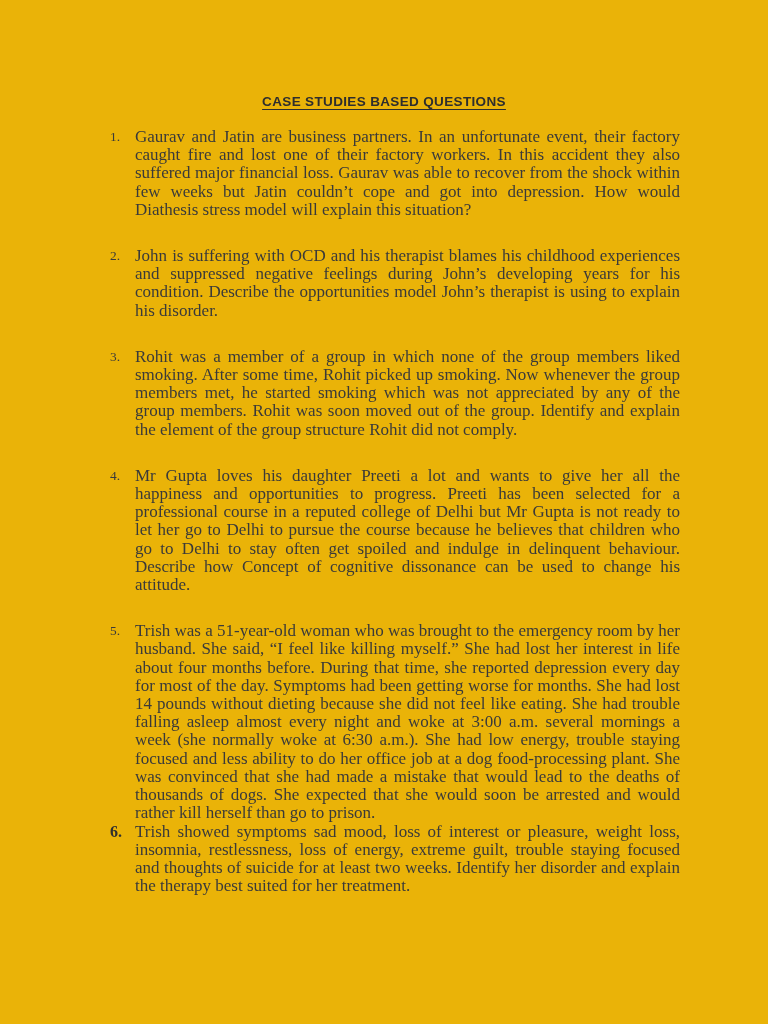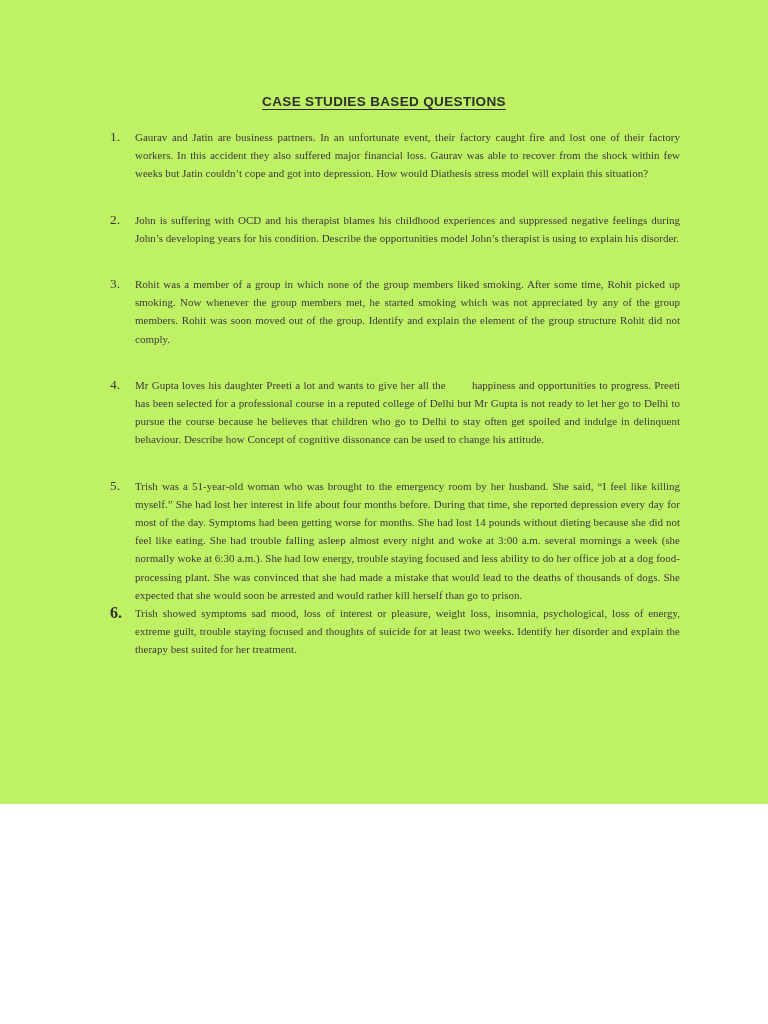--- a/index.html
+++ b/index.html
@@ -13,22 +13,22 @@
     height: 1024px;
     overflow: hidden;
     font-family: "Liberation Serif", "DejaVu Serif", serif;
     color: #3a3a3a;
     -webkit-font-smoothing: antialiased;
   }
 
   .page {
     position: relative;
     width: 768px;
-    height: 804px;
-    background: #bef264;
+    height: 1024px;
+    background: #eab308;
     box-sizing: border-box;
   }
 
   .doc-title {
     position: absolute;
     top: 94px;
     left: 0;
     width: 768px;
     text-align: center;
     font-family: "Liberation Sans", "DejaVu Sans", sans-serif;
@@ -72,21 +72,21 @@
   }
   .q-num.big {
     font-size: 16px;
     line-height: 18.2px;
     font-weight: 600;
     color: #2f2f2f;
   }
 
   .q-text {
     flex: 1 1 auto;
-    font-size: 11px;
+    font-size: 17px;
     line-height: 18.2px;
     text-align: justify;
     text-justify: inter-word;
     color: #3a3a3a;
     hyphens: none;
     white-space: pre-wrap;
   }
 </style>
 </head>
 <body>
@@ -119,17 +119,17 @@
       <div class="q-text">Mr Gupta loves his daughter Preeti a lot and wants to give her all the        happiness and opportunities to progress. Preeti has been selected for a professional course in a reputed college of Delhi but Mr Gupta is not ready to let her go to Delhi to pursue the course because he believes that children who go to Delhi to stay often get spoiled and indulge in delinquent behaviour. Describe how Concept of cognitive dissonance can be used to change his attitude.</div>
     </div>
 
     <div class="q-item tight">
       <div class="q-num">5.</div>
       <div class="q-text">Trish was a 51-year-old woman who was brought to the emergency room by her husband. She said, “I feel like killing myself.” She had lost her interest in life about four months before. During that time, she reported depression every day for most of the day. Symptoms had been getting worse for months. She had lost 14 pounds without dieting because she did not feel like eating. She had trouble falling asleep almost every night and woke at 3:00 a.m. several mornings a week (she normally woke at 6:30 a.m.). She had low energy, trouble staying focused and less ability to do her office job at a dog food-processing plant. She was convinced that she had made a mistake that would lead to the deaths of thousands of dogs. She expected that she would soon be arrested and would rather kill herself than go to prison.</div>
     </div>
 
     <div class="q-item">
       <div class="q-num big">6.</div>
-      <div class="q-text">Trish showed symptoms sad mood, loss of interest or pleasure, weight loss, insomnia, psychological, loss of energy, extreme guilt, trouble staying focused and thoughts of suicide for at least two weeks. Identify her disorder and explain the therapy best suited for her treatment.</div>
+      <div class="q-text">Trish showed symptoms sad mood, loss of interest or pleasure, weight loss, insomnia, restlessness, loss of energy, extreme guilt, trouble staying focused and thoughts of suicide for at least two weeks. Identify her disorder and explain the therapy best suited for her treatment.</div>
     </div>
 
   </div>
 </div>
 
 </body></html>

